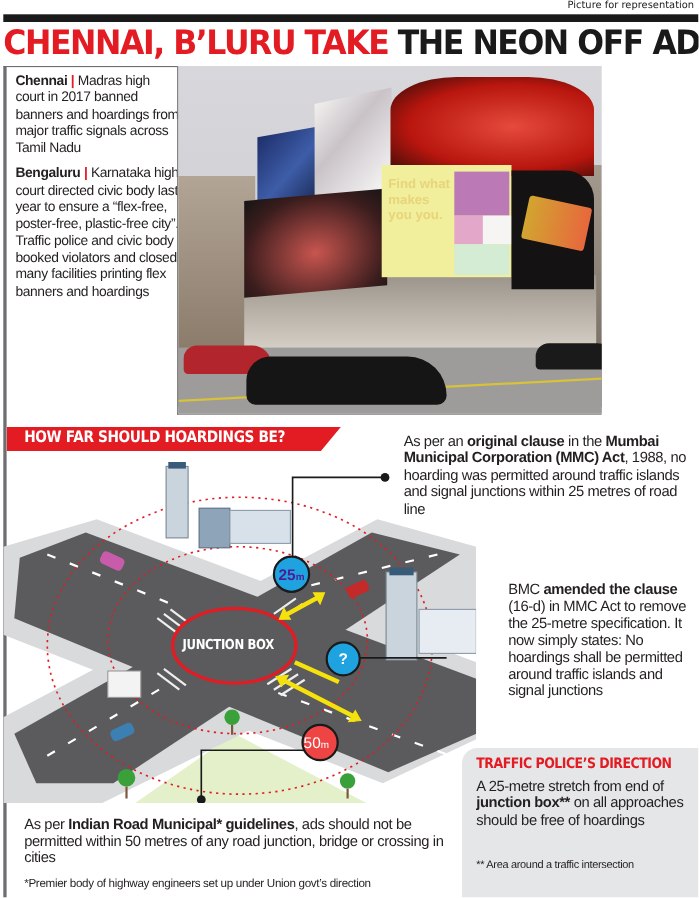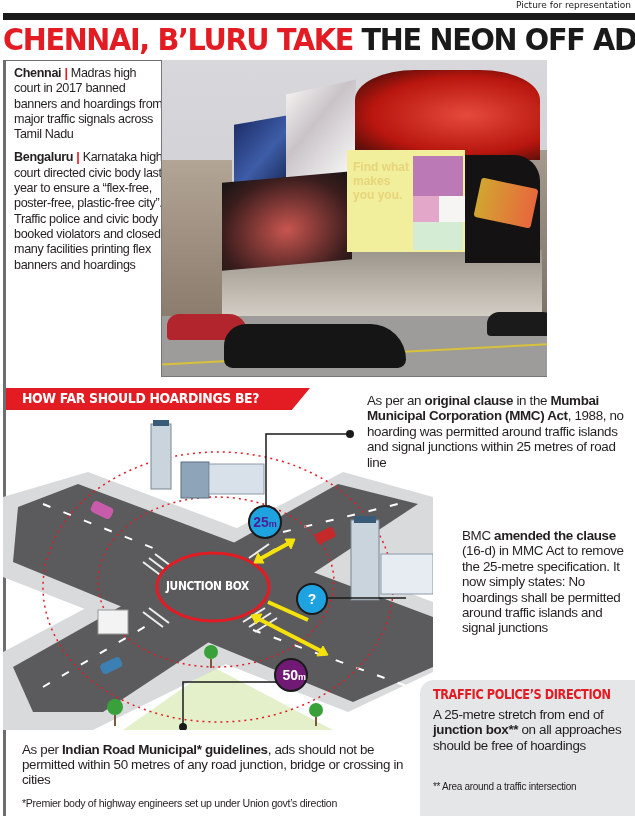--- a/index.html
+++ b/index.html
@@ -199,21 +199,21 @@
   </svg>
 
   <div style="position:absolute;left:163px;top:166px;font-weight:bold;color:#fff;font-size:12.5px;letter-spacing:-0.4px;font-family:'DejaVu Sans',sans-serif;transform:scaleX(0.85);transform-origin:left center;white-space:nowrap;">JUNCTION BOX</div>
 
   <div style="position:absolute;left:245px;top:93px;width:34px;height:34px;border-radius:50%;background:#1fa3e0;border:2px solid #1a1a1a;color:#4c1d95;font-weight:bold;text-align:center;line-height:30px;font-size:14px;">
     <span>25</span><span style="font-size:9px;">m</span>
   </div>
   <div style="position:absolute;left:293px;top:171px;width:32px;height:32px;border-radius:50%;background:#1fa3e0;border:2px solid #1a1a1a;color:#fff;font-weight:bold;text-align:center;line-height:28px;font-size:14px;">
     <span>?</span>
   </div>
-  <div style="position:absolute;left:271px;top:246px;width:34px;height:34px;border-radius:50%;background:#701a75;border:2px solid #1a1a1a;color:#fff;font-weight:bold;text-align:right;line-height:30px;font-size:14px;">
+  <div style="position:absolute;left:271px;top:246px;width:34px;height:34px;border-radius:50%;background:#ef4444;border:2px solid #1a1a1a;color:#fff;font-weight:normal;text-align:left;line-height:30px;font-size:14px;">
     <span>50</span><span style="font-size:9px;">m</span>
   </div>
 </div>
 
 <div class="callout c1">
   <span>As per an </span><b>original clause</b><span> in the </span><b>Mumbai Municipal Corporation (MMC) Act</b><span>, 1988, no hoarding was permitted around traffic islands and signal junctions within 25 metres of road line</span>
 </div>
 
 <div class="callout c2">
   <span>BMC </span><b>amended the clause</b><span> (16-d) in MMC Act to remove the 25-metre specification. It now simply states: No hoardings shall be permitted around traffic islands and signal junctions</span>

